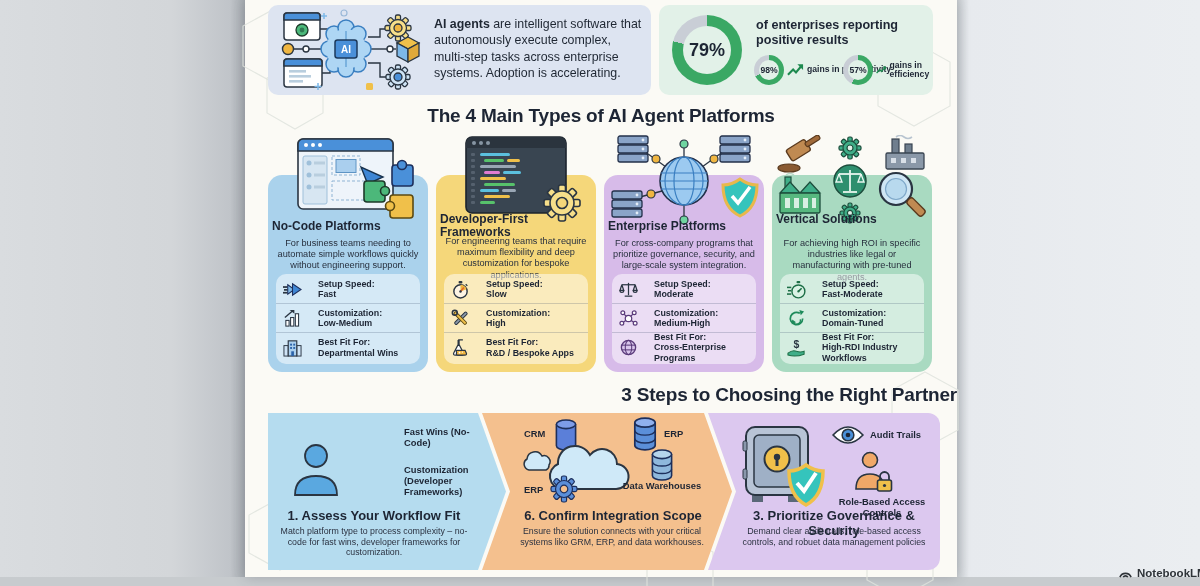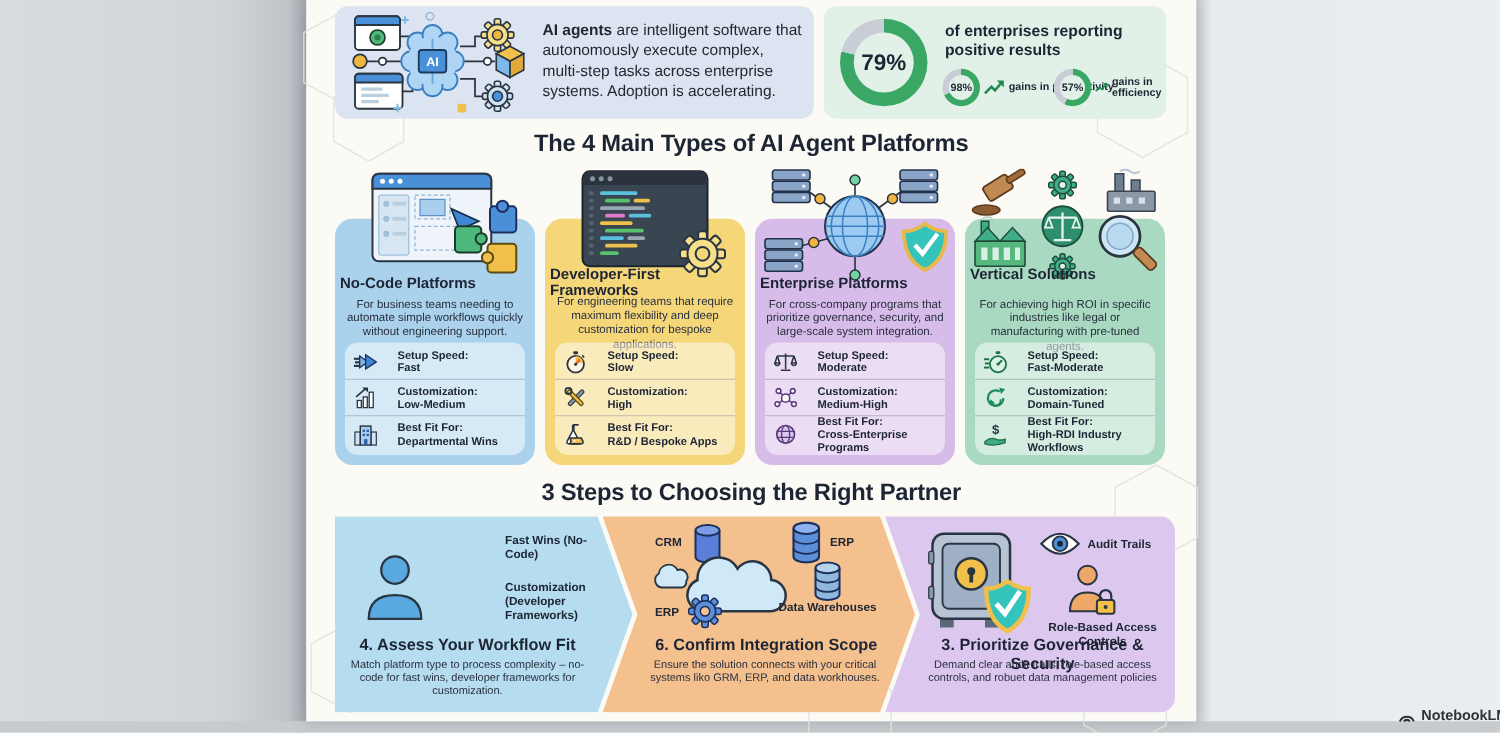--- a/index.html
+++ b/index.html
@@ -26,21 +26,21 @@
   .donut-main{left:13px;top:10px;width:70px;height:70px;}
   .donut-main .hole{width:48px;height:48px;font-size:18px;}
   .stats-title{position:absolute;left:97px;top:13px;width:168px;font-size:12.6px;font-weight:800;line-height:1.18;}
   .sub-stat{position:absolute;top:50px;display:flex;align-items:center;gap:3px;}
   .sub1{left:95px;} .sub2{left:184px;}
   .donut-sm{position:relative;width:30px;height:30px;flex:0 0 30px;}
   .donut-sm .hole{width:20px;height:20px;font-size:8.6px;}
   .sub-label{font-size:8.6px;font-weight:800;line-height:1.1;}
   
   .sec-title{position:absolute;left:245px;width:712px;text-align:center;font-size:19px;font-weight:800;letter-spacing:-.2px;}
-  .t1{top:105px;} .t2{top:384px;}
+  .t1{top:105px;} .t2{top:384px;text-align:right;}
   
   .card-col{position:absolute;top:135px;width:160px;height:237px;}
   .c1{left:268px;} .c2{left:436px;} .c3{left:604px;} .c4{left:772px;padding-left:42px;}
   .card-illus{position:absolute;left:0;top:0;width:160px;height:95px;z-index:3;}
   .card-body{position:absolute;left:0;top:40px;width:160px;height:197px;border-radius:14px;z-index:2;}
   .c1 .card-body{background:#aad2ec;} .c2 .card-body{background:#f5d77a;}
   .c3 .card-body{background:#d7bbe9;} .c4 .card-body{background:#a9dac1;}
   .card-title{position:absolute;left:4px;right:4px;top:78px;font-size:12px;font-weight:800;line-height:1.05;z-index:4;}
   .c1 .card-title,.c3 .card-title{top:85px;}
   .card-desc{position:absolute;left:7px;right:7px;top:103px;text-align:center;font-size:9.2px;line-height:1.22;color:#28303e;z-index:4;}
@@ -588,21 +588,21 @@
 
   <div class="sec-title t2">3 Steps to Choosing the Right Partner</div>
 
   <div class="step s1">
     <svg class="abs" style="left:24px;top:30px" width="48" height="54" viewBox="0 0 48 54">
       <circle cx="24" cy="13" r="11" fill="#5aa8e0" stroke="#2a3542" stroke-width="1.8"></circle>
       <path d="M3 52 q0 -19 21 -19 q21 0 21 19 z" fill="#5aa8e0" stroke="#2a3542" stroke-width="1.8"></path>
     </svg>
     <div class="ann" style="left:136px;top:14px;width:78px">Fast Wins (No-Code)</div>
     <div class="ann" style="left:136px;top:52px;width:88px">Customization (Developer Frameworks)</div>
-    <div class="step-title" style="left:0;top:95px;width:212px">4. Assess Your Workflow Fit</div>
+    <div class="step-title" style="left:0;top:95px;width:212px">1. Assess Your Workflow Fit</div>
     <div class="step-desc" style="left:6px;top:113px;width:200px">Match platform type to process complexity – no-code for fast wins, developer frameworks for customization.</div>
   </div>
 
   <div class="step s2">
     <div class="ann" style="left:42px;top:16px">CRM</div>
     <svg class="abs" style="left:72px;top:6px" width="24" height="32" viewBox="0 0 22 30">
       <path d="M2 5 v20 a9 4 0 0 0 18 0 V5" fill="#5b7fd9" stroke="#1d2f5c" stroke-width="1.5"></path>
       <ellipse cx="11" cy="5" rx="9" ry="4" fill="#7d9ce8" stroke="#1d2f5c" stroke-width="1.5"></ellipse>
     </svg>
     <svg class="abs" style="left:150px;top:4px" width="26" height="34" viewBox="0 0 22 30">

